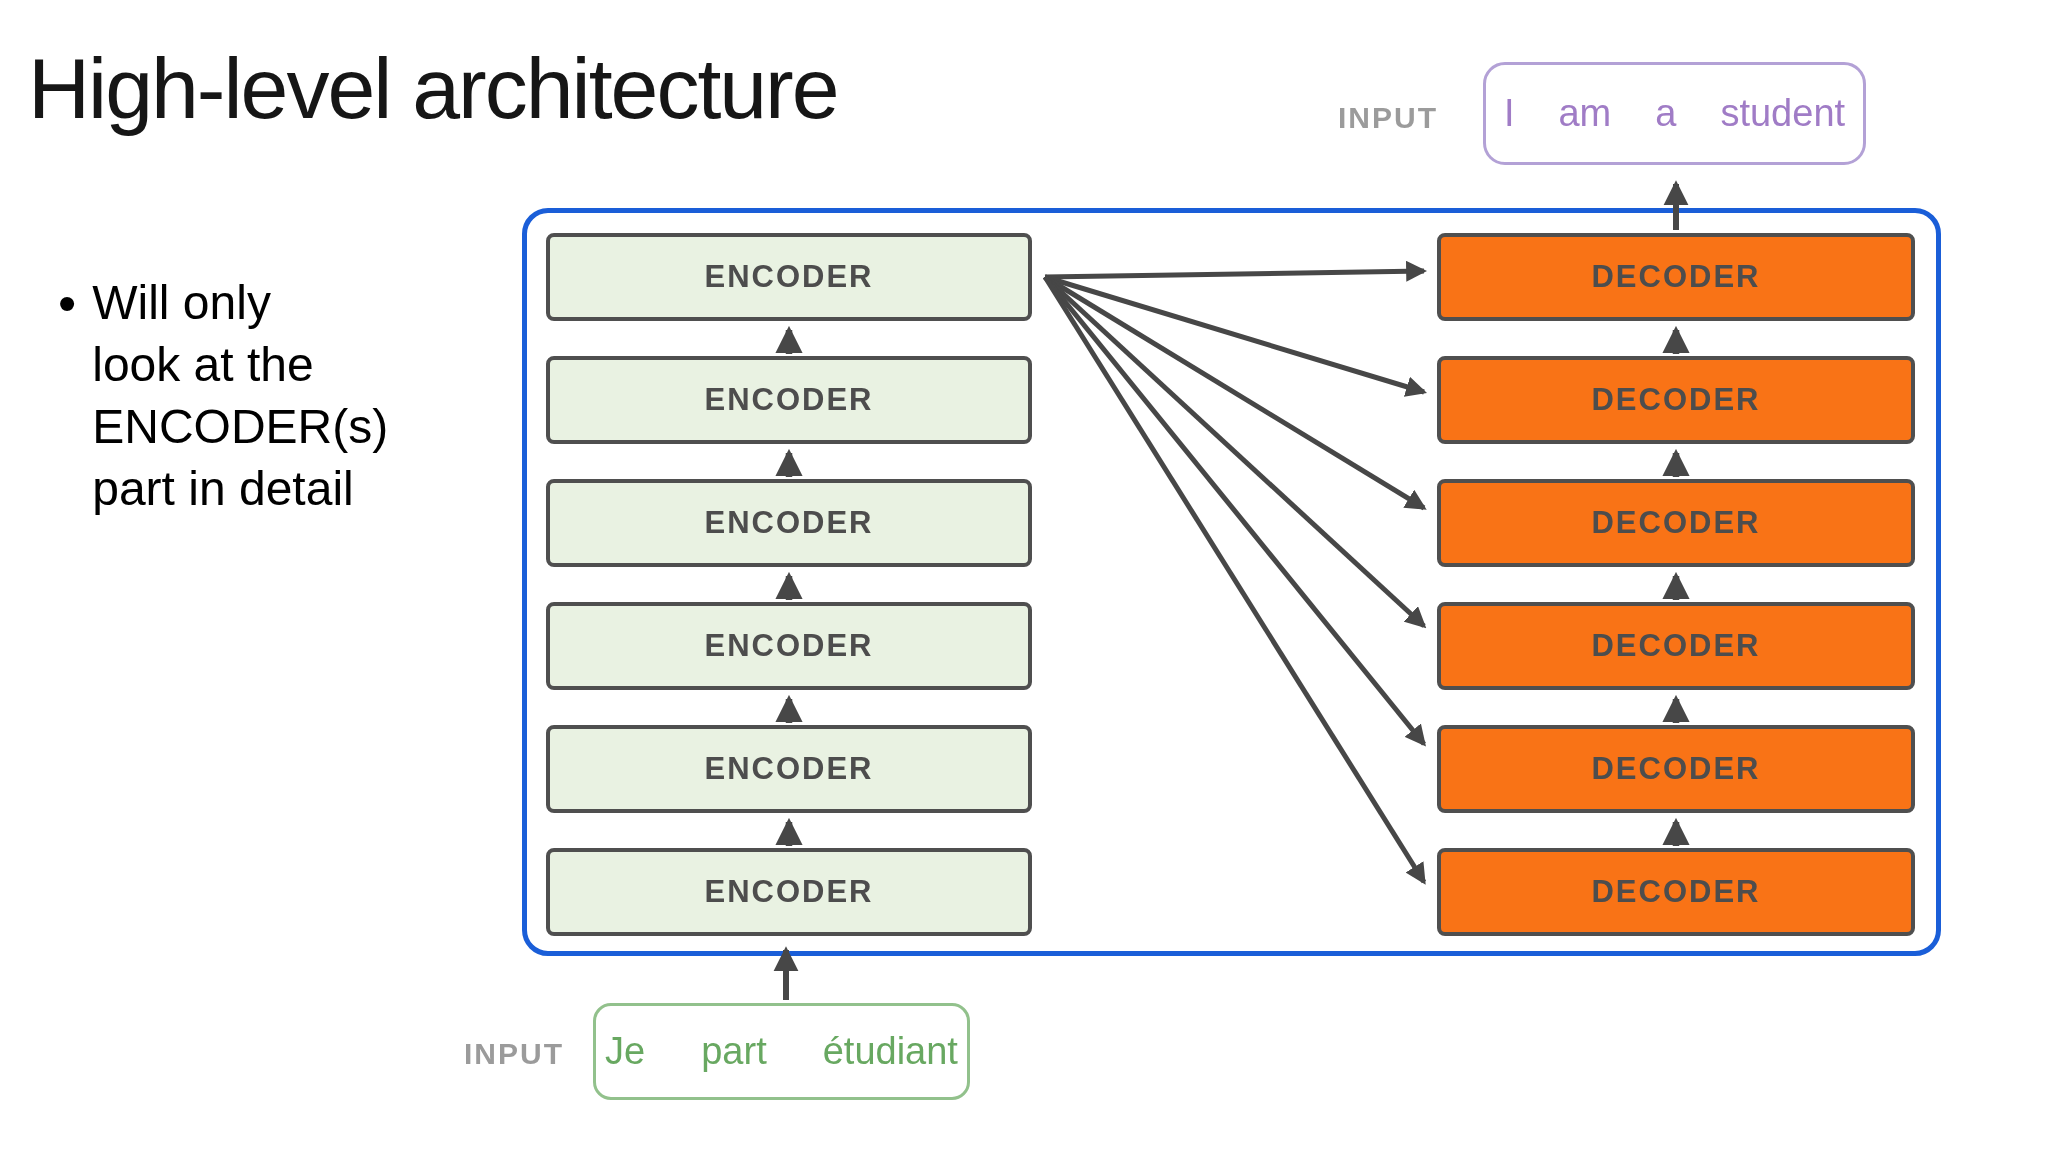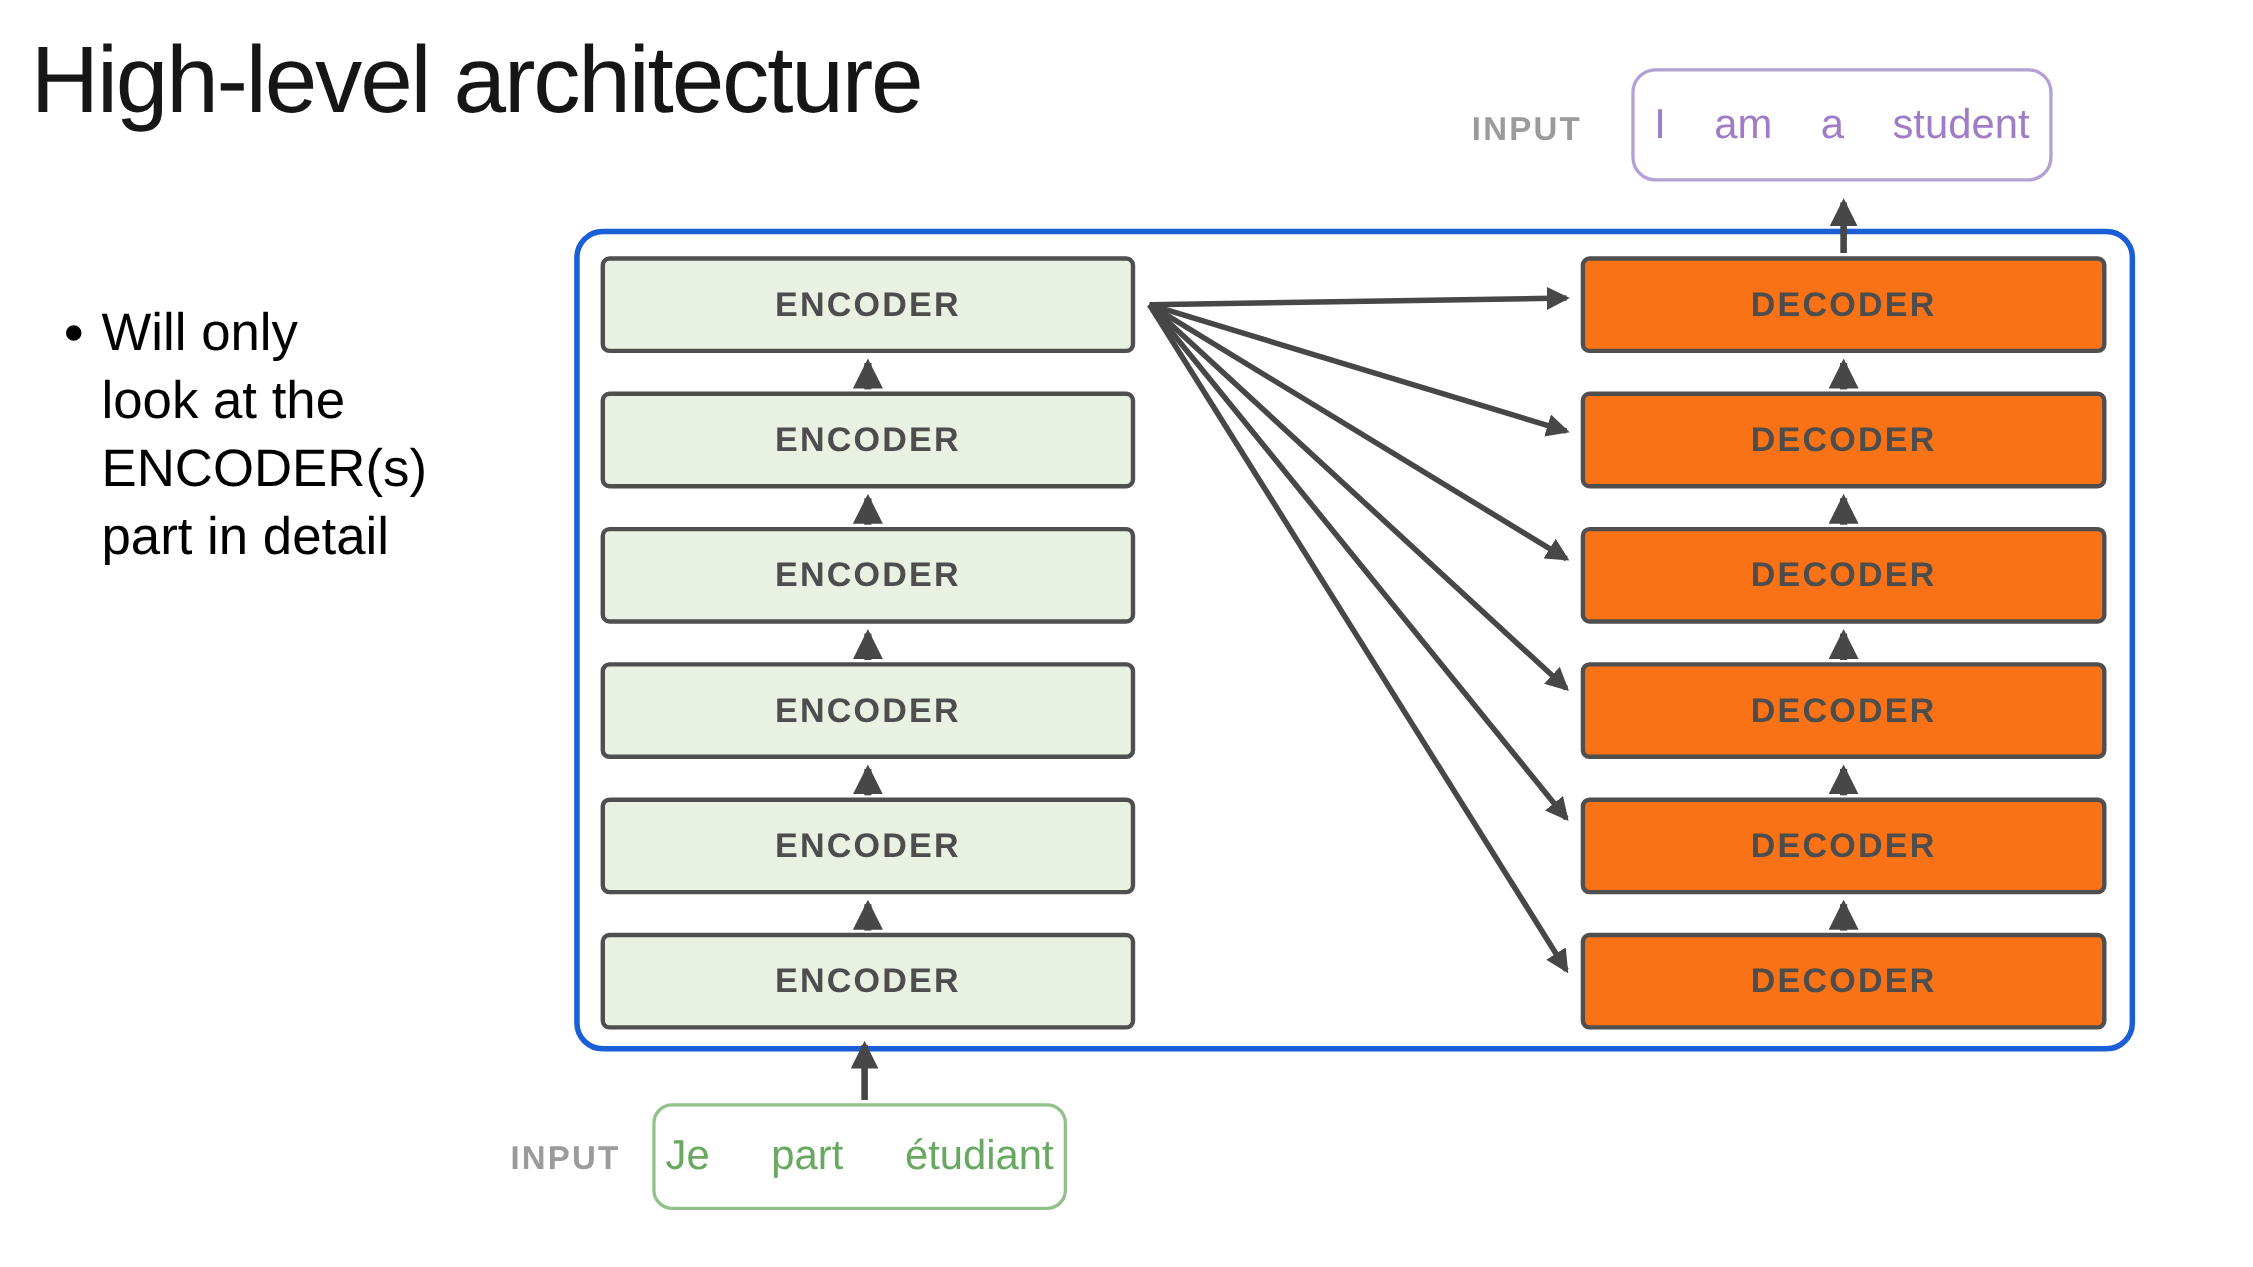--- a/index.html
+++ b/index.html
@@ -5,21 +5,21 @@
   html,body{margin:0;padding:0;background:#ffffff;}
   #slide{
     position:relative;
     width:2048px;height:1152px;
     background:#ffffff;
     font-family:"Liberation Sans", sans-serif;
     overflow:hidden;
   }
   
   .title{
-    position:absolute;left:28px;top:24px;
+    position:absolute;left:28px;top:39px;
     font-size:86px;font-weight:300;color:#161616;
     letter-spacing:-2px;white-space:nowrap;
   }
   .bullet-block{
     position:absolute;left:58px;top:272px;
     display:flex;gap:16px;color:#000000;
   }
   .bullet-marker{font-size:52px;line-height:62px;}
   .bullet-lines{font-size:48px;line-height:62px;}
   .bullet-lines div{white-space:nowrap;}

